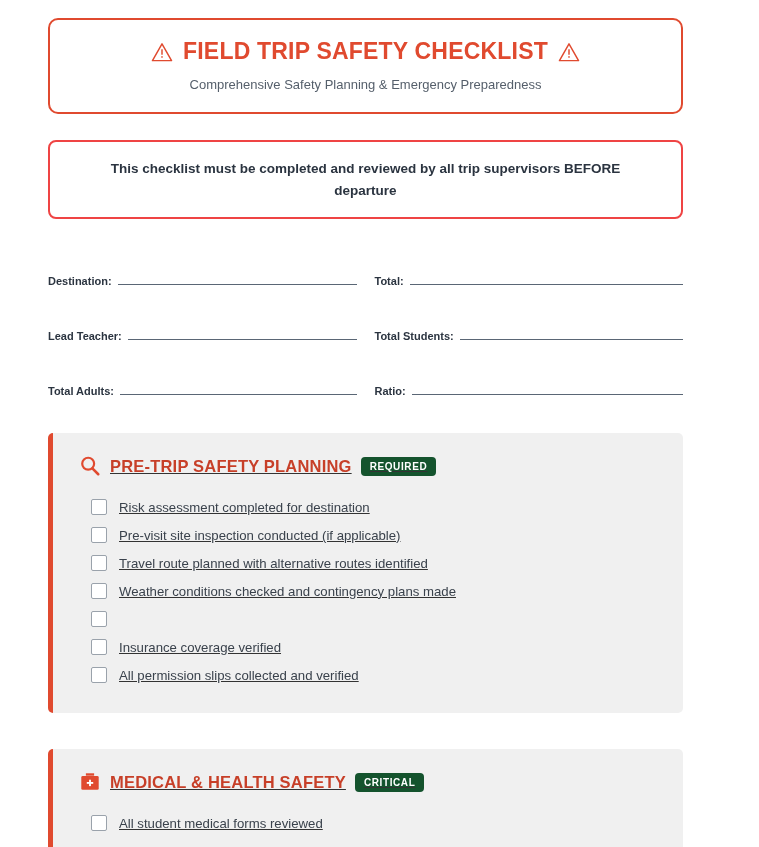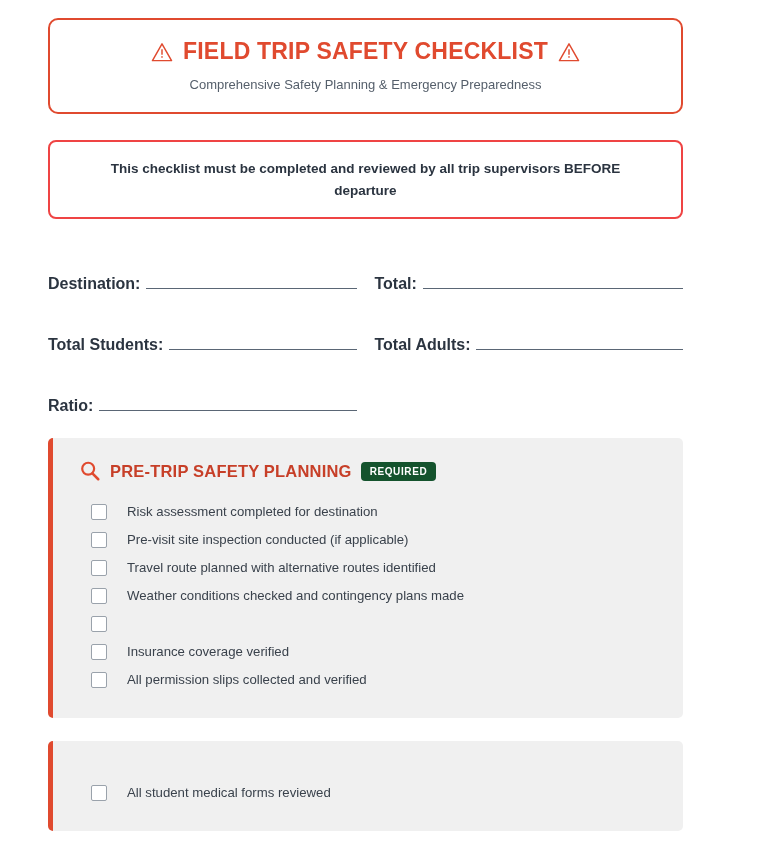--- a/index.html
+++ b/index.html
@@ -67,40 +67,41 @@
     grid-template-columns: 1fr 1fr;
     column-gap: 18px;
     row-gap: 19px;
   }
   .info-field {
     display: flex;
     align-items: baseline;
     gap: 6px;
   }
   .info-label {
-    font-size: 16px;
+    font-size: 11px;
     font-weight: bold;
     color: #2b3440;
     white-space: nowrap;
     margin-top: 24px;
   }
   .info-line {
     flex: 1;
     border-bottom: 1px solid #5a6675;
     height: 14px;
   }
 
   
   .section {
-    margin-top: 23px;
+    margin-top: 36px;
     background: #f0f0f0;
     border-left: 5px solid #e04a2f;
     border-radius: 5px;
     padding: 22px 26px 24px 26px;
     box-sizing: border-box;
+    text-decoration: underline;
   }
   .section-head {
     display: flex;
     align-items: center;
     gap: 9px;
   }
   .section-title {
     font-size: 16.5px;
     font-weight: bold;
     color: #c73f28;
@@ -114,21 +115,22 @@
     font-weight: bold;
     letter-spacing: 0.6px;
     padding: 4px 9px 4px 9px;
     border-radius: 4px;
   }
   .items {
     margin-top: 16px;
   }
   .item {
     display: flex;
-    gap: 20px;
+    align-items: center;
+    gap: 12px;
     padding: 6px 0 6px 12px;
   }
   .checkbox {
     width: 14px;
     height: 14px;
     border: 1.5px solid #9aa2ab;
     border-radius: 2px;
     background: #ffffff;
     flex: none;
   }
@@ -169,20 +171,24 @@
   <div class="info-grid">
     <div class="info-field">
       <span class="info-label">Destination:</span>
       <span class="info-line"></span>
     </div>
     <div class="info-field">
       <span class="info-label">Total:</span>
       <span class="info-line"></span>
     </div>
     <div class="info-field">
+      <span class="info-label">Lead Teacher:</span>
+      <span class="info-line"></span>
+    </div>
+    <div class="info-field">
       <span class="info-label">Total Students:</span>
       <span class="info-line"></span>
     </div>
     <div class="info-field">
       <span class="info-label">Total Adults:</span>
       <span class="info-line"></span>
     </div>
     <div class="info-field">
       <span class="info-label">Ratio:</span>
       <span class="info-line"></span>
@@ -225,20 +231,32 @@
         <span class="item-label">Insurance coverage verified</span>
       </div>
       <div class="item">
         <span class="checkbox"></span>
         <span class="item-label">All permission slips collected and verified</span>
       </div>
     </div>
   </div>
 
   <div class="section">
+    <div class="section-head">
+      <span class="icon-wrap">
+        <svg width="22" height="22" viewBox="0 0 24 24">
+          <rect x="7.5" y="2.5" width="9" height="2.6" fill="#e04a2f"></rect>
+          <rect x="2.5" y="5.5" width="19" height="15" rx="1.5" fill="#e04a2f"></rect>
+          <rect x="11" y="9.5" width="2" height="7" fill="#ffffff"></rect>
+          <rect x="8.5" y="12" width="7" height="2" fill="#ffffff"></rect>
+        </svg>
+      </span>
+      <span class="section-title">MEDICAL &amp; HEALTH SAFETY</span>
+      <span class="badge">CRITICAL</span>
+    </div>
     <div class="items">
       <div class="item">
         <span class="checkbox"></span>
         <span class="item-label">All student medical forms reviewed</span>
       </div>
     </div>
   </div>
 
 </div>
 

